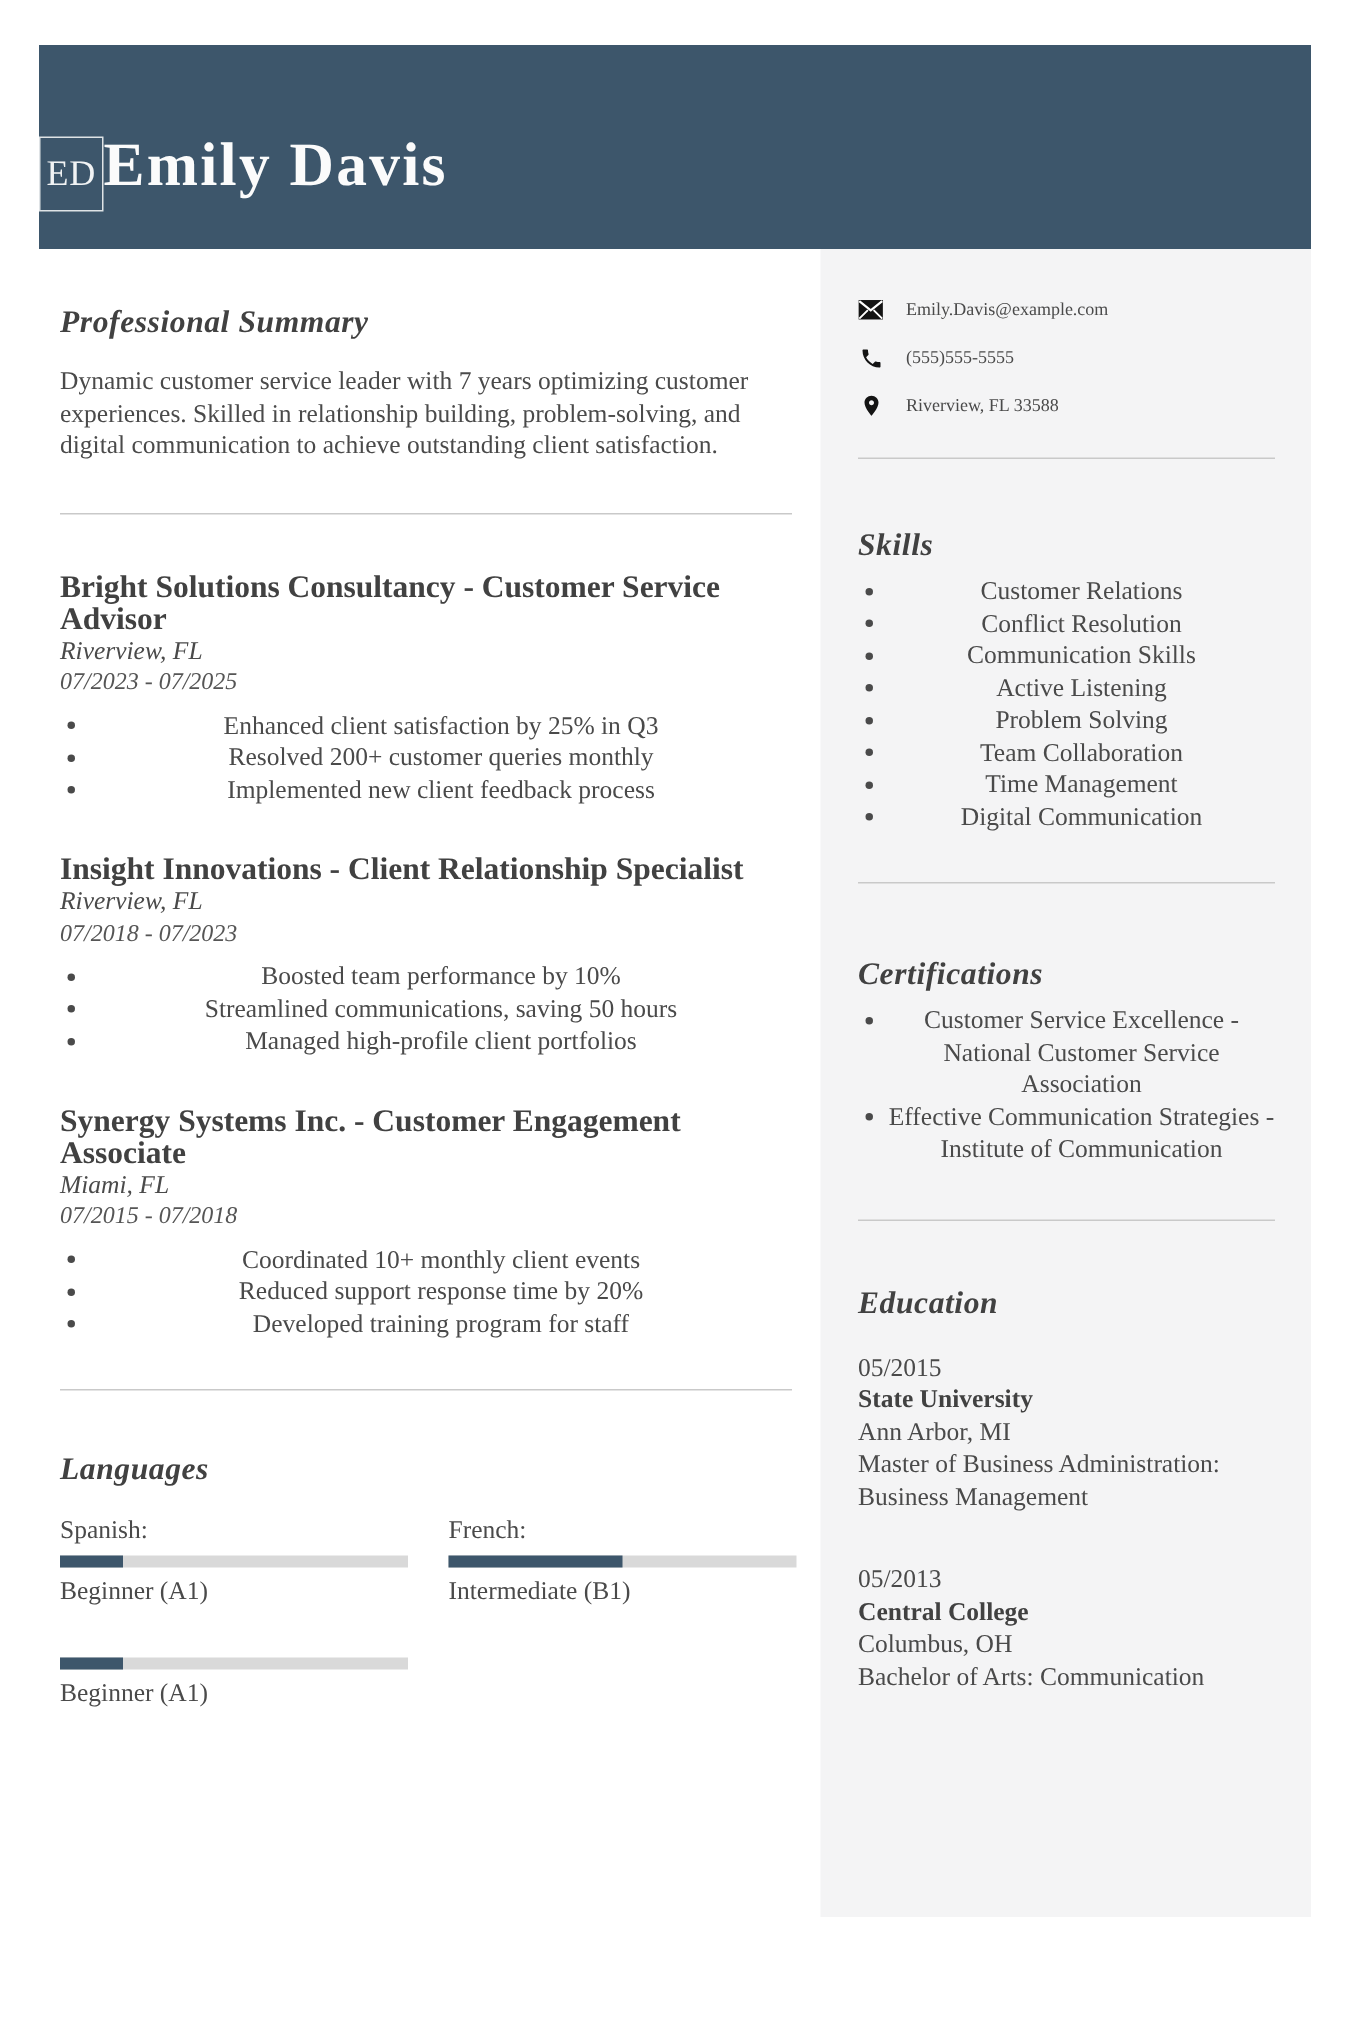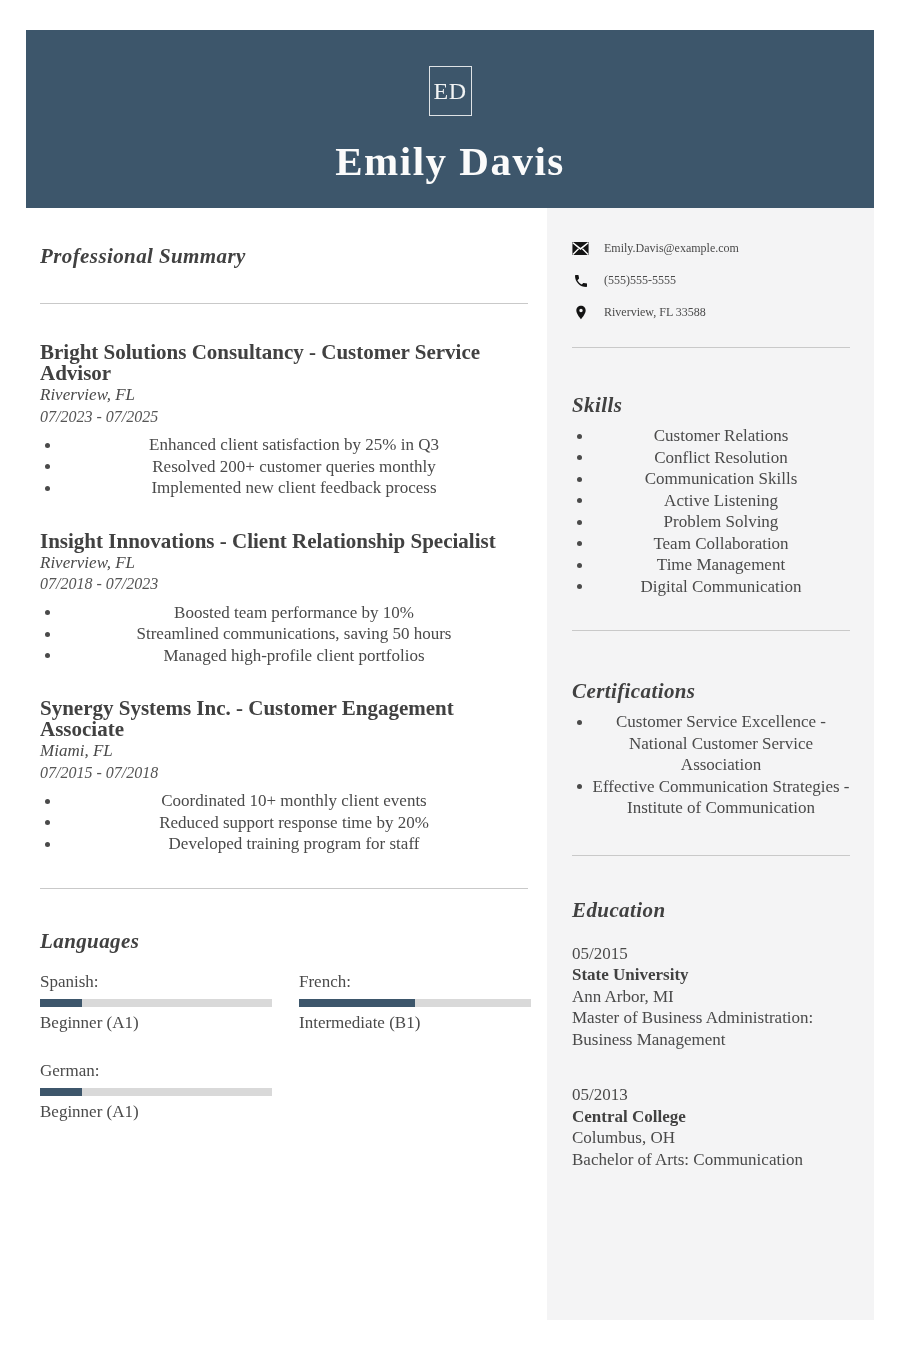--- a/index.html
+++ b/index.html
@@ -10,21 +10,21 @@
     --text:#4a4a4a;
     --heading:#414141;
     --rule:#c9c9c9;
   }
   *{box-sizing:border-box;margin:0;padding:0;}
   html,body{width:900px;height:1350px;background:#ffffff;overflow:hidden;
     font-family:"Liberation Serif","DejaVu Serif",serif;color:var(--text);}
   .page{position:absolute;left:26px;top:30px;width:848px;height:1290px;}
 
   
-  .header{height:178px;background:var(--header-bg);display:flex;flex-direction:column;align-items:center;}
+  .header{height:136px;background:var(--header-bg);display:flex;flex-direction:row;align-items:center;}
   .monogram{margin-top:36px;width:43px;height:50px;border:1px solid #dfe3e6;
     display:flex;align-items:center;justify-content:center;
     color:#f1f3f4;font-size:24px;letter-spacing:.5px;}
   .name{margin-top:21px;font-size:41px;font-weight:bold;
     color:#fbfbfb;letter-spacing:1.5px;}
 
   
   .cols{display:flex;height:1112px;}
   .left{width:521px;background:#ffffff;padding:36px 19px 0 14px;}
   .right{width:327px;background:var(--sidebar-bg);padding:32px 24px 0 25px;}
@@ -77,20 +77,21 @@
       <span>ED</span>
     </div>
     <div class="name">Emily Davis</div>
   </div>
 
   <div class="cols">
 
     <div class="left">
 
       <div class="sec-h">Professional Summary</div>
+      <p class="summary-text">Dynamic customer service leader with 7 years optimizing customer experiences. Skilled in relationship building, problem-solving, and digital communication to achieve outstanding client satisfaction.</p>
 
       <hr class="rule rule-l1">
 
 
       <div class="job">
         <div class="job-title">Bright Solutions Consultancy - Customer Service Advisor</div>
         <div class="job-loc">Riverview, FL</div>
         <div class="job-dates">07/2023 - 07/2025</div>
         <ul class="blist">
           <li>Enhanced client satisfaction by 25% in Q3</li>
@@ -134,21 +135,20 @@
           <div class="lang-level">Beginner (A1)</div>
         </div>
         <div>
           <div class="lang-name">French:</div>
           <div class="bar">
             <div class="bar-fill" style="width: 50%;"></div>
           </div>
           <div class="lang-level">Intermediate (B1)</div>
         </div>
         <div>
-          <div class="lang-name">German:</div>
           <div class="bar">
             <div class="bar-fill" style="width: 18%;"></div>
           </div>
           <div class="lang-level">Beginner (A1)</div>
         </div>
       </div>
 
     </div>
 
     <div class="right">

